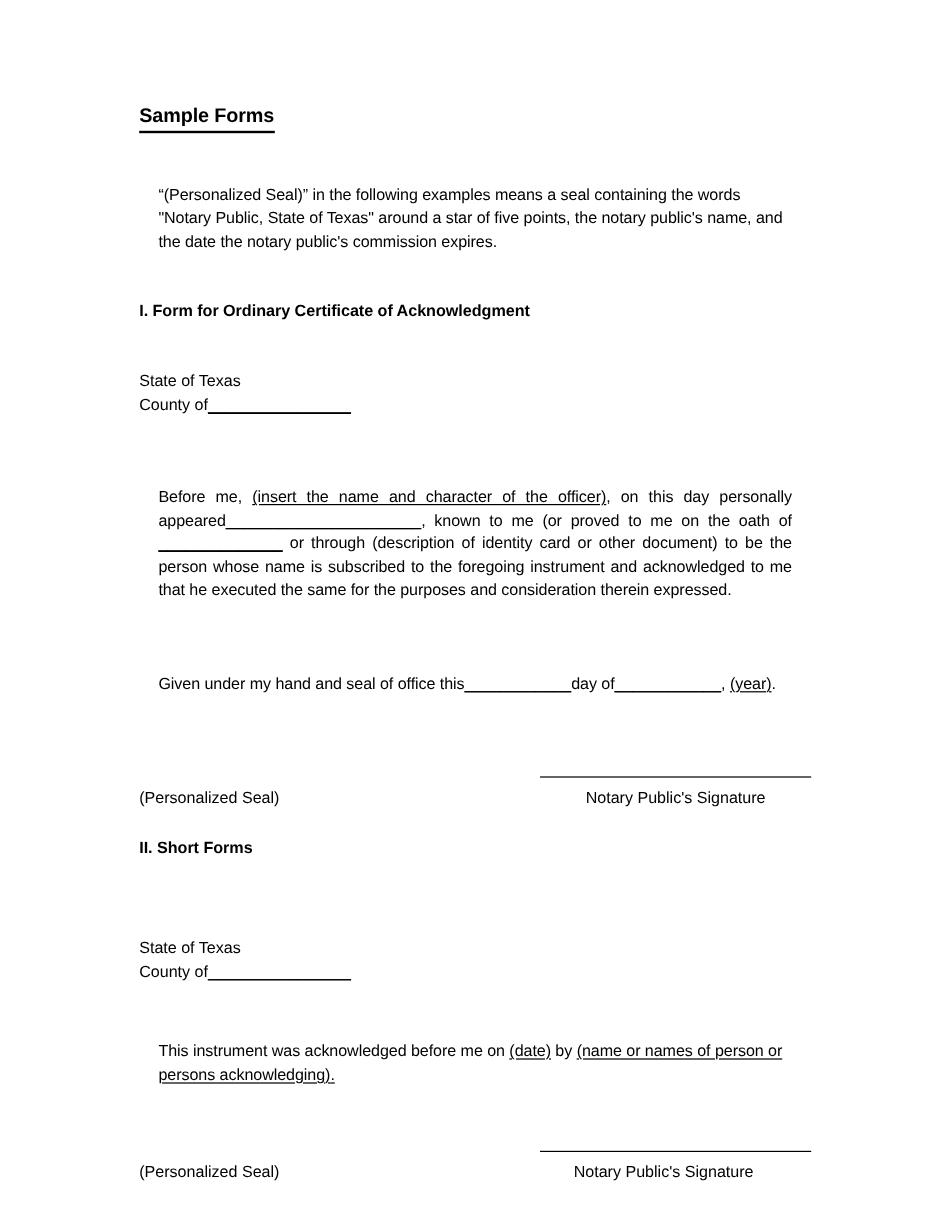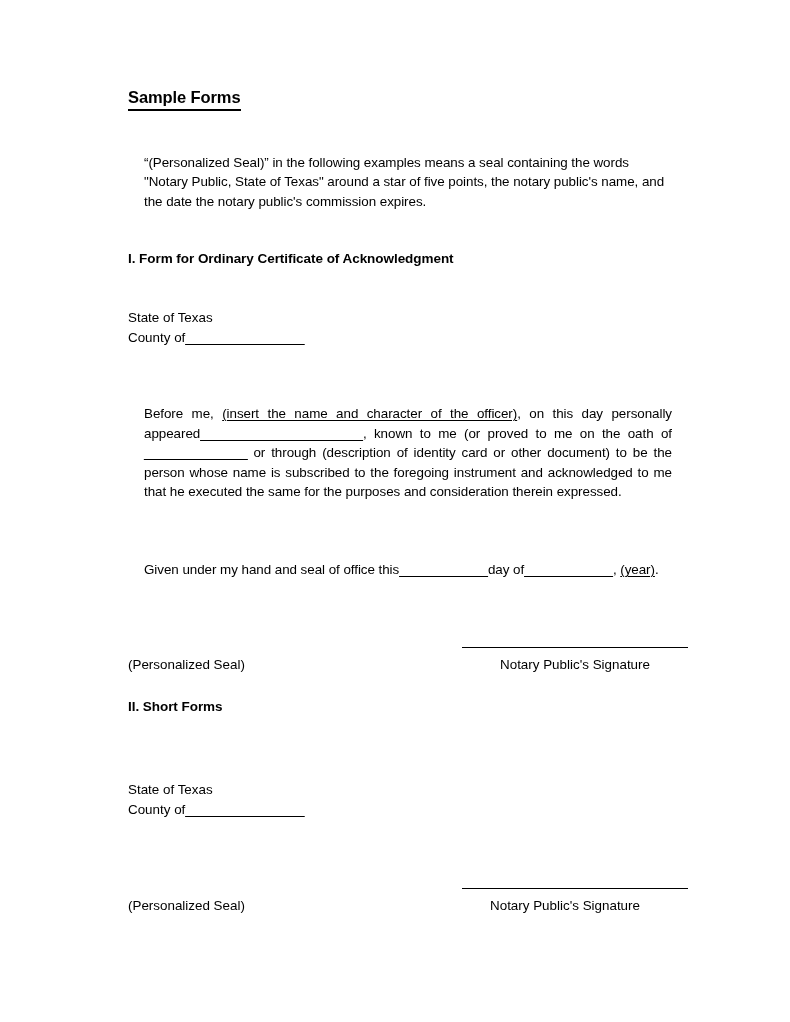--- a/index.html
+++ b/index.html
@@ -20,21 +20,21 @@
     width: 790px;
     height: 1022px;
     background: #ffffff;
     box-sizing: border-box;
     padding: 0;
     overflow: hidden;
   }
 
   #content {
     position: absolute;
-    left: 128px;
+    left: 116px;
     top: 88px;
     width: 560px;
   }
 
   
   .doc-title {
     font-size: 16.5px;
     font-weight: bold;
     line-height: 1.2;
     margin: 0 0 22px 0;
@@ -189,20 +189,21 @@
 
     <div class="addr-block">
       <div>State of Texas</div>
       <div>
         <span>County of</span><span class="blank-inline">________________</span>
       </div>
     </div>
 
     <div class="sp-30"></div>
 
+    <p class="para para-left"><span>This instrument was acknowledged before me on </span><span class="u">(date)</span><span> by </span><span class="u">(name or names of person or persons acknowledging)</span><span class="u">.</span></p>
 
     <div class="sp-38"></div>
 
     <div class="sig-block">
       <span class="seal-label">(Personalized Seal)</span>
       <div class="sig-rule"></div>
       <span class="sig-caption-wide">Notary Public's Signature</span>
     </div>
 
   </div>

